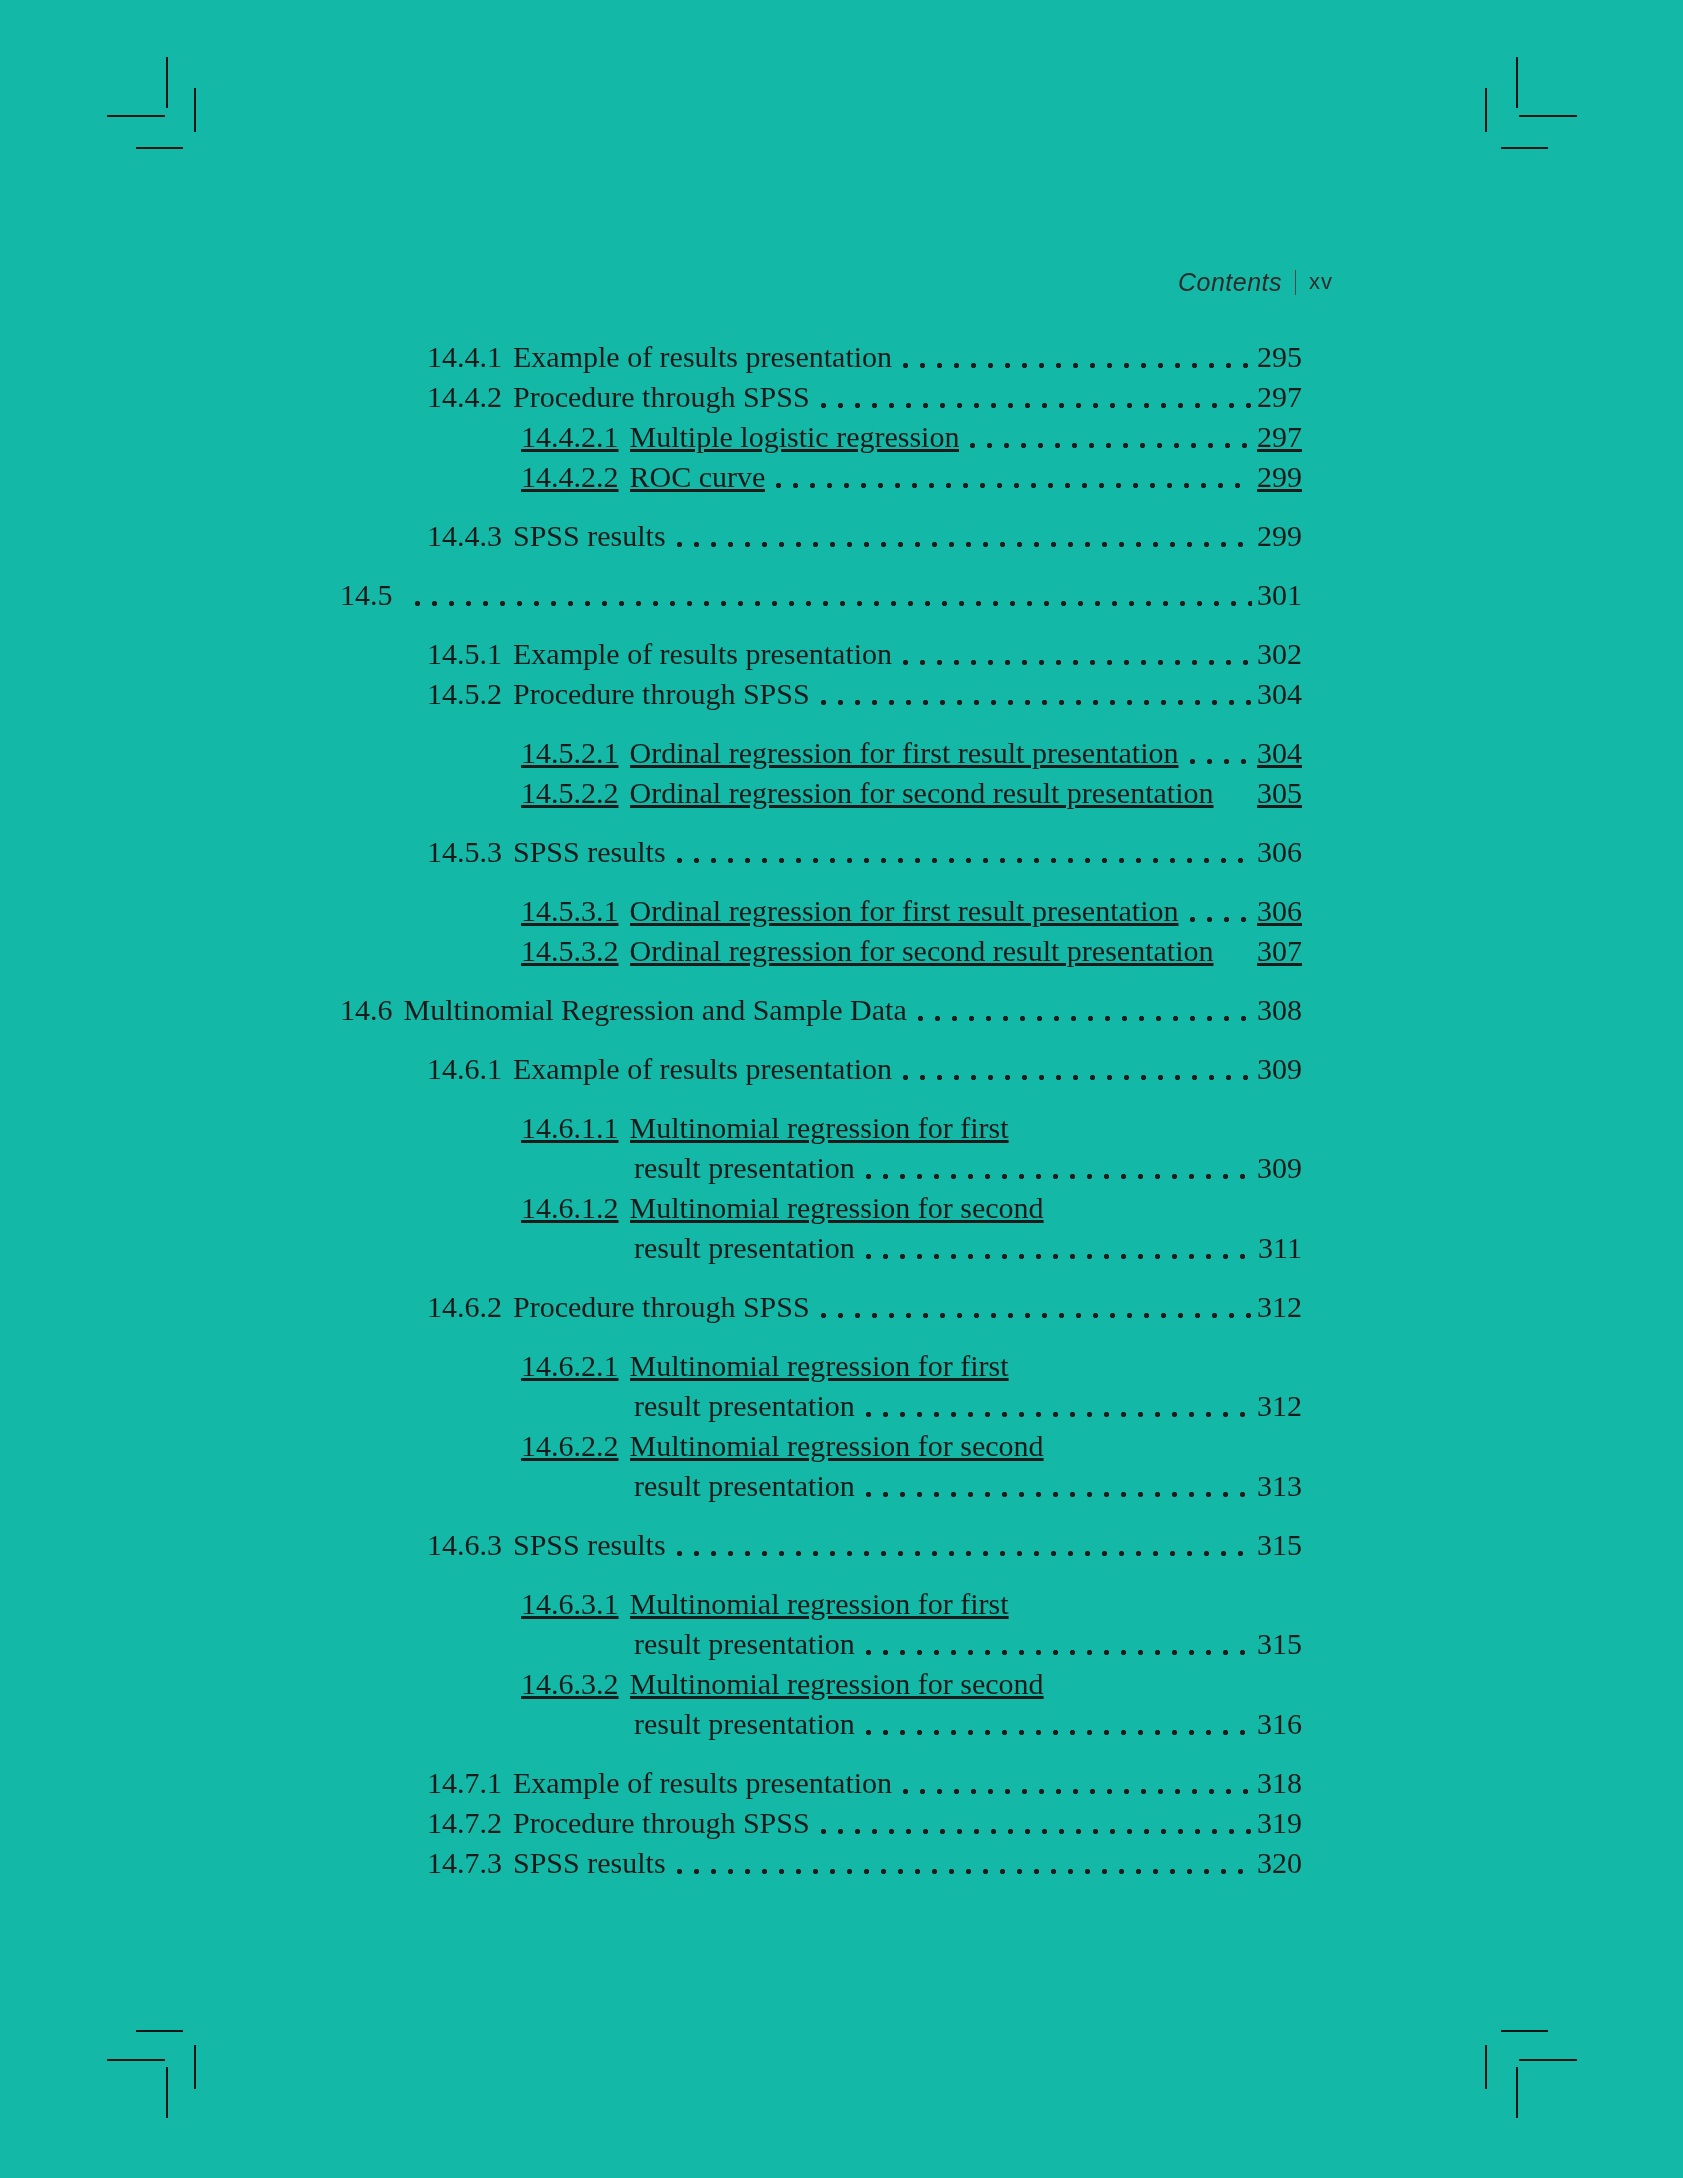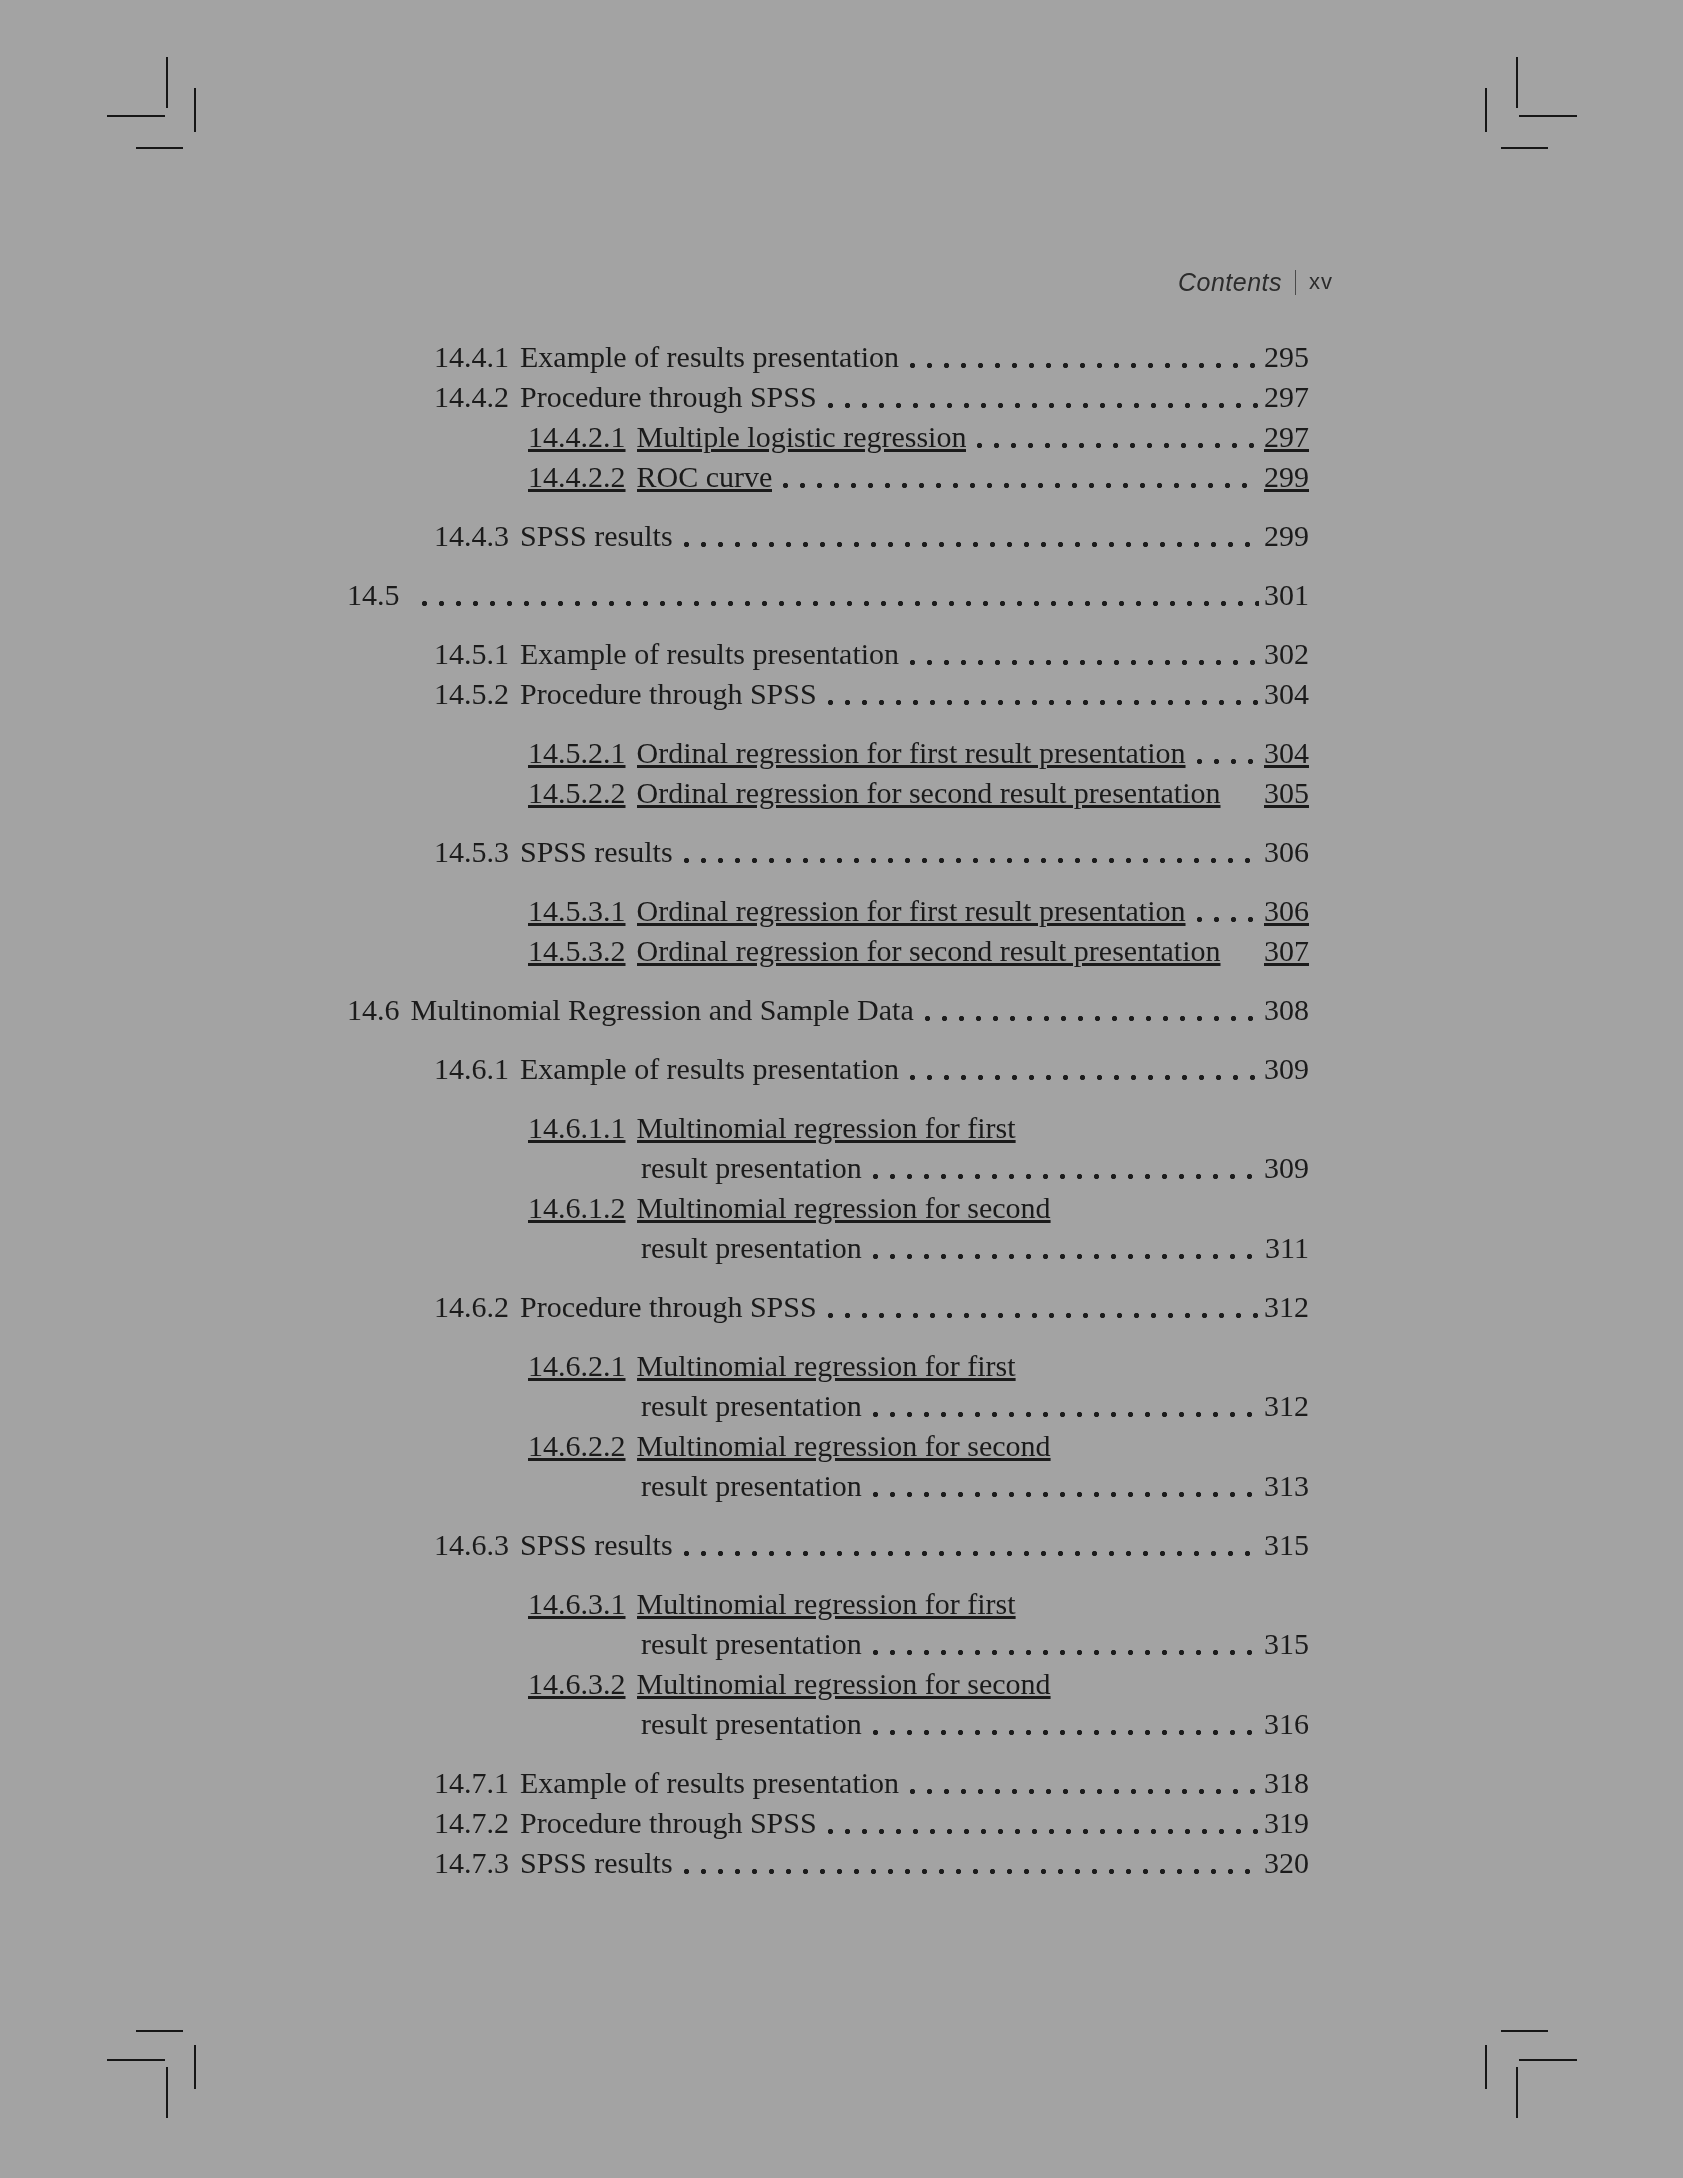--- a/index.html
+++ b/index.html
@@ -4,21 +4,21 @@
 <style>
   html,body{margin:0;padding:0;}
   body{
     width:1683px;height:2178px;
     background:#ffffff;
     position:relative;
     font-family:"Liberation Serif","DejaVu Serif",serif;
     color:#1b1b1b;
     overflow:hidden;
   }
-  .page{position:absolute;inset:0;background:#a3a3a3;}
+  .page{position:absolute;inset:0;background:#14b8a6;}
 
   
   .mark{position:absolute;background:#161616;}
   .m-tl-v1{left:166px;top:57px;width:2px;height:51px;}
   .m-tl-h1{left:107px;top:115px;width:58px;height:2px;}
   .m-tl-v2{left:194px;top:88px;width:2px;height:44px;}
   .m-tl-h2{left:136px;top:147px;width:47px;height:2px;}
   .m-tr-v1{left:1516px;top:57px;width:2px;height:51px;}
   .m-tr-h1{left:1519px;top:115px;width:58px;height:2px;}
   .m-tr-v2{left:1485px;top:88px;width:2px;height:44px;}
@@ -38,21 +38,21 @@
     display:flex;align-items:center;gap:13px;
     font-family:"Liberation Sans","DejaVu Sans",sans-serif;
     color:#2c2c2c;
   }
   .hdr-title{font-style:italic;font-size:25px;letter-spacing:0.5px;}
   .hdr-divider{width:1px;height:25px;background:#4a4a4a;}
   .hdr-page{font-size:22px;letter-spacing:1px;}
 
   
   .toc{
-    position:absolute;left:347px;top:337px;width:962px;
+    position:absolute;left:340px;top:337px;width:962px;
     font-size:30px;
   }
   .row{
     display:flex;align-items:baseline;
     line-height:40px;min-height:40px;
     white-space:nowrap;
   }
   .row.gap{margin-top:19px;}
   .row.lvl1{padding-left:0;}
   .row.lvl2{padding-left:87px;}

